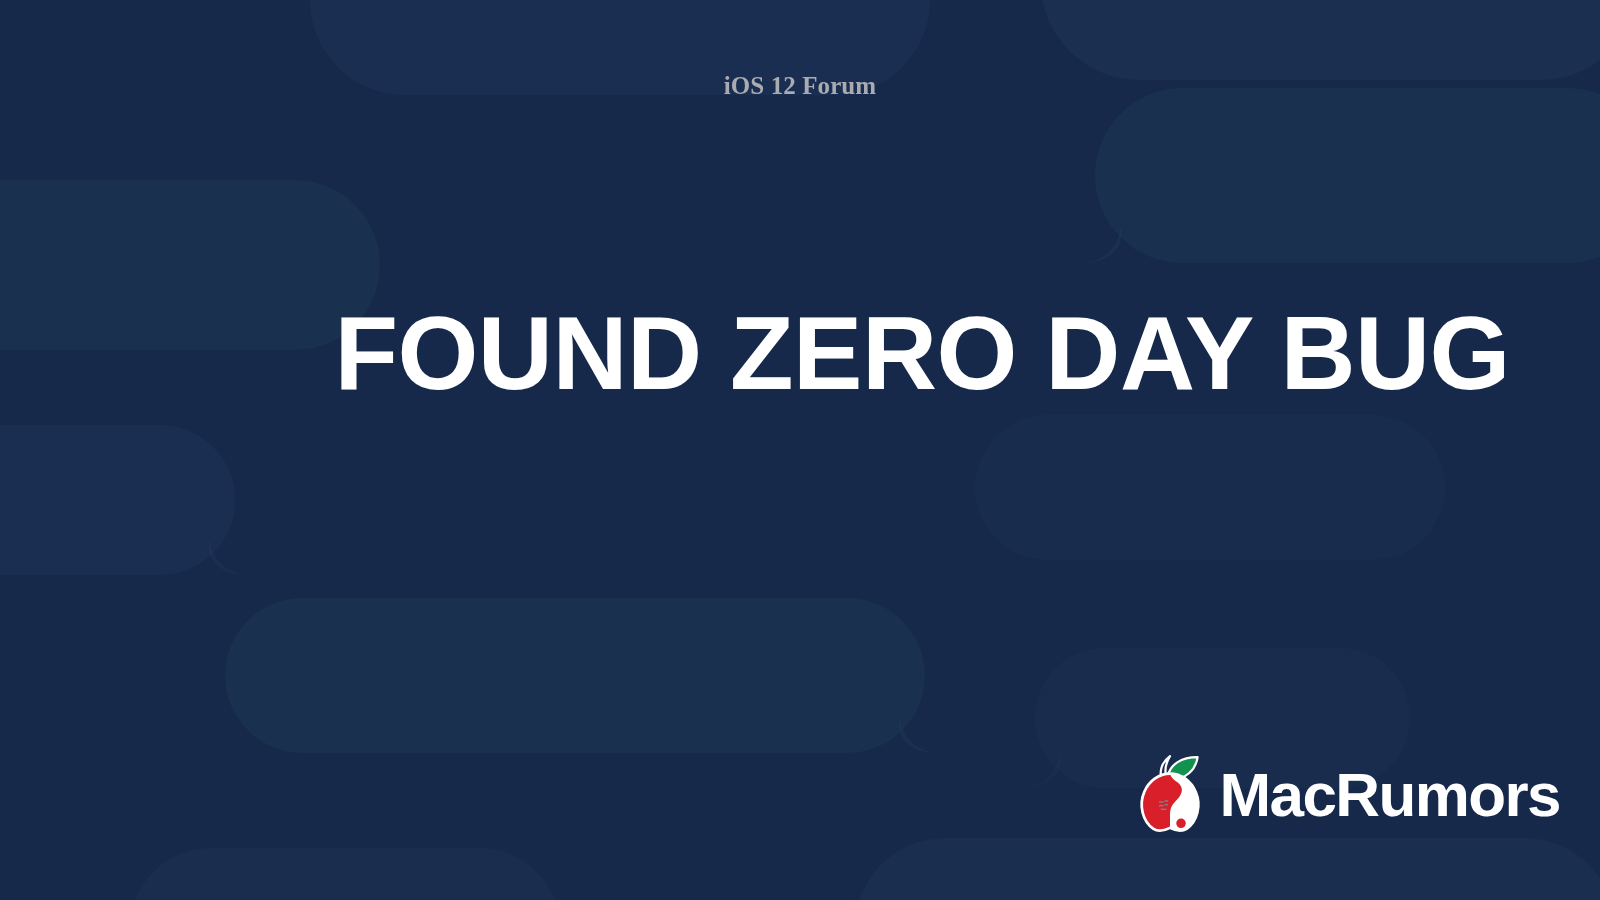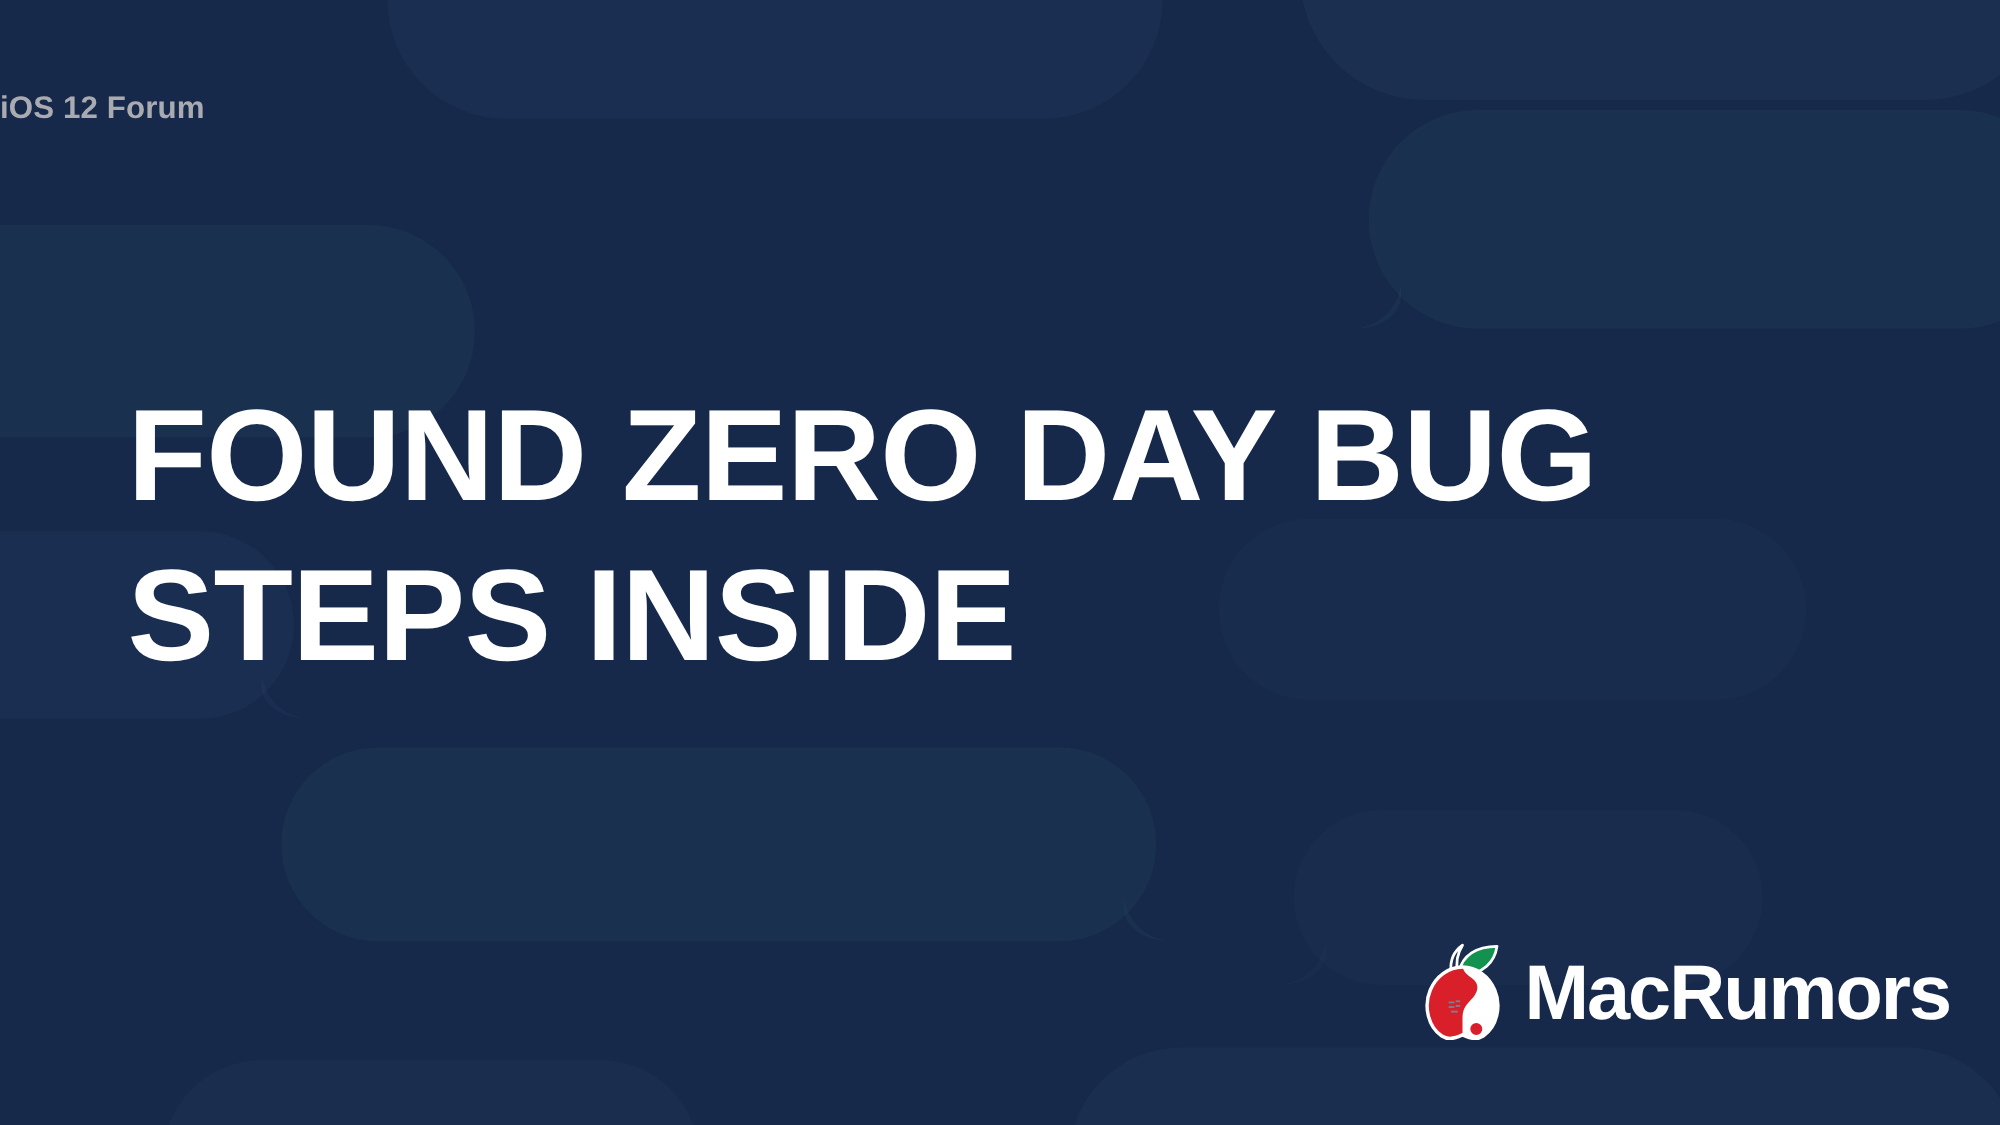--- a/index.html
+++ b/index.html
@@ -60,40 +60,41 @@
     width: 100%;
     height: 100%;
     box-sizing: border-box;
   }
 
   #forum-label {
     position: absolute;
     top: 72px;
     left: 0;
     right: 0;
-    text-align: left;
+    text-align: center;
     font-size: 25px;
     font-weight: bold;
     color: #a9abb1;
     letter-spacing: 0.1px;
+    font-family: Liberation Serif, serif;
   }
 
   #headline {
     position: absolute;
     top: 290px;
     left: 90px;
     right: 90px;
-    text-align: left;
+    text-align: right;
     color: #ffffff;
     font-size: 104px;
     line-height: 1.23;
     font-weight: bold;
     letter-spacing: -0.5px;
     text-transform: uppercase;
-    margin: 12px;
+    margin: 0;
   }
 
   #posted-by {
     position: absolute;
     left: 50px;
     bottom: 78px;
     font-size: 33px;
     font-weight: bold;
     color: #a9abb1;
     letter-spacing: -0.2px;
@@ -139,21 +140,21 @@
       <div class="bubble" style="left: 975px; top: 415px; width: 470px; height: 145px; background: rgba(110, 190, 185, 0.03);"></div>
       <div class="bubble tail-left" style="left: 1035px; top: 648px; width: 375px; height: 140px; background: rgba(125, 165, 215, 0.03);"></div>
       <div class="bubble" style="left: 855px; top: 838px; width: 760px; height: 180px; background: rgba(125, 165, 215, 0.043);"></div>
       <div class="bubble" style="left: 130px; top: 848px; width: 430px; height: 160px; background: rgba(125, 165, 215, 0.04);"></div>
     </div>
 
   <div id="content">
 
     <div id="forum-label">iOS 12 Forum</div>
 
-    <h1 id="headline"><span>FOUND ZERO DAY BUG</span><br><span>STEPS INSIDE</span></h1>
+    <h1 id="headline"><span>FOUND ZERO DAY BUG</span><br></h1>
 
 
     <div id="brand-logo">
       <svg id="brand-mark" viewBox="0 0 100 100" aria-hidden="true">
 
         <path d="M40 34 C39 24, 43 16, 50 11 C45 19, 44 27, 46 35 Z" fill="#1c2c55" stroke="#ffffff" stroke-width="2.4" stroke-linejoin="round"></path>
 
         <path d="M47 34 C50 20, 62 12, 80 12 C78 26, 68 36, 50 37 Z" fill="#13914f" stroke="#ffffff" stroke-width="2.4" stroke-linejoin="round"></path>
 
         <path d="M50 30

